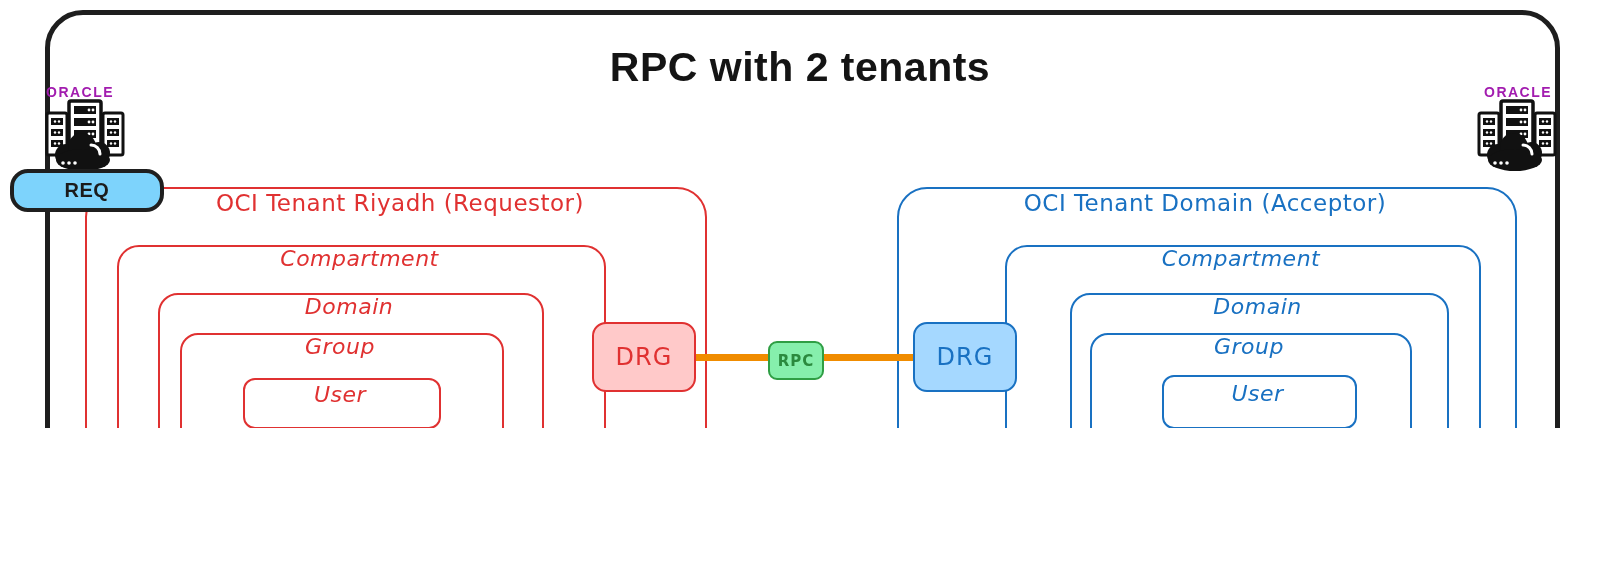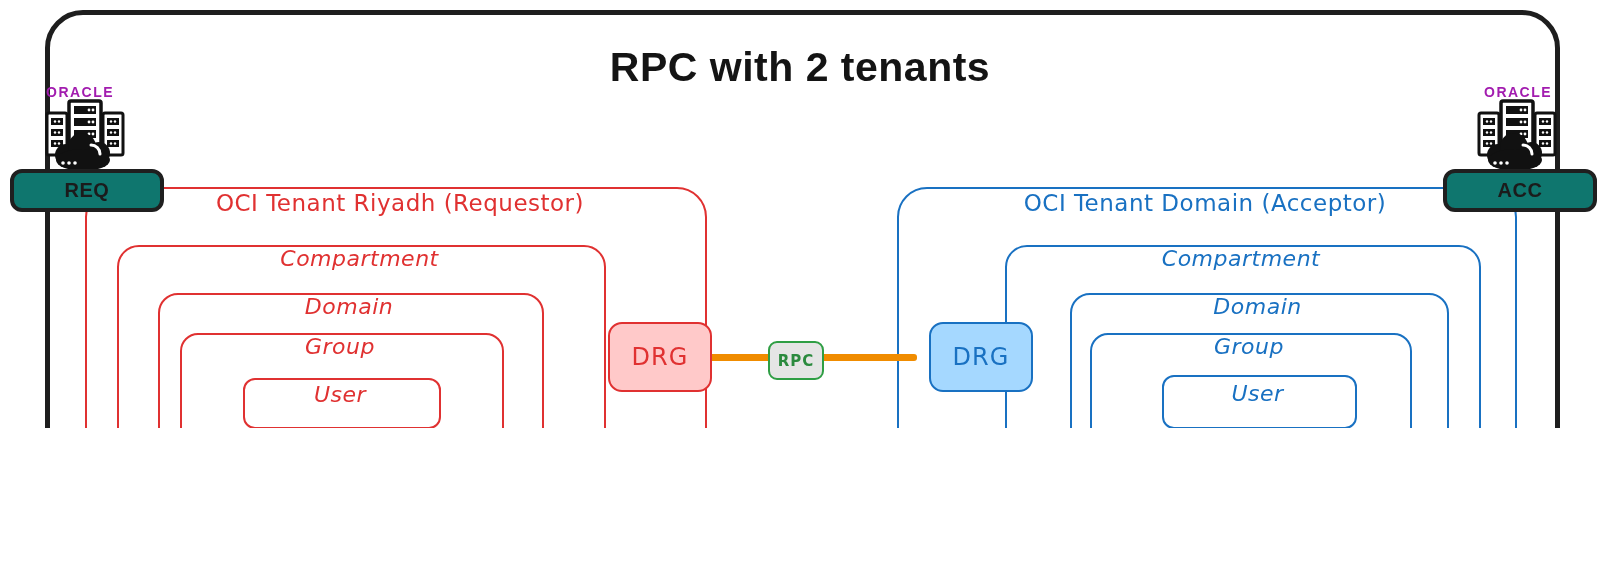--- a/index.html
+++ b/index.html
@@ -46,41 +46,41 @@
   .r-dom-l{left:1070px;top:294px;width:375px;}
   .r-grp{left:1090px;top:333px;width:318px;height:108px;border-radius:18px;}
   .r-grp-l{left:1090px;top:334px;width:318px;}
   .r-usr{left:1162px;top:375px;width:191px;height:50px;border-radius:12px;}
   .r-usr-l{left:1162px;top:381px;width:191px;}
 
   
   .orange-line{position:absolute;left:688px;top:354px;width:229px;height:7px;
                background:#f08c00;border-radius:3px;}
   .rpc{position:absolute;left:768px;top:341px;width:52px;height:35px;
-       background:#e5e5e5;border:2px solid #2f9e44;border-radius:9px;
+       background:#86efac;border:2px solid #2f9e44;border-radius:9px;
        display:flex;align-items:center;justify-content:center;
        font-size:15px;font-weight:700;color:#2b8a3e;letter-spacing:1px;}
 
   
   .drg{position:absolute;width:100px;height:66px;border-radius:14px;
        display:flex;align-items:center;justify-content:center;
-       font-size:24px;letter-spacing:1px;margin-left:16px;}
+       font-size:24px;letter-spacing:1px;}
   .drg-left{left:592px;top:322px;background:#ffc9c9;border:2.5px solid #e03131;color:#e03131;}
   .drg-right{left:913px;top:322px;background:#a5d8ff;border:2.5px solid #1971c2;color:#1971c2;}
 
   
   .oracle{position:absolute;font-family:"Liberation Sans",sans-serif;
           font-size:14px;font-weight:700;letter-spacing:1.5px;color:#a21caf;}
   .oracle-left{left:46px;top:84px;}
   .oracle-right{left:1484px;top:84px;}
   .dc-icon{position:absolute;width:82px;height:74px;}
   .dc-left{left:44px;top:97px;}
   .dc-right{left:1476px;top:97px;}
-  .badge{position:absolute;width:146px;height:35px;background:#0f766e;
-         border:4px solid #1f1f1f;border-radius:12px;
+  .badge{position:absolute;width:146px;height:35px;background:#7dd3fc;
+         border:4px solid #1f1f1f;border-radius:18px;
          display:flex;align-items:center;justify-content:center;
          font-family:"Liberation Sans",sans-serif;font-size:20px;font-weight:800;
          letter-spacing:.5px;color:#1b1b1b;}
   .badge-req{left:10px;top:169px;}
   .badge-acc{left:1443px;top:169px;}
 </style>
 </head>
 <body>
 
 <div class="canvas">
@@ -193,15 +193,14 @@
       <circle cx="49" cy="37" r="1.4" fill="#ffffff"></circle>
     <circle cx="22" cy="58" r="11" fill="#111111"></circle>
     <circle cx="38" cy="50" r="14" fill="#111111"></circle>
     <circle cx="55" cy="56" r="11" fill="#111111"></circle>
     <ellipse cx="39" cy="63" rx="27" ry="11" fill="#111111"></ellipse>
     <path d="M 47 48 a 9 9 0 0 1 9 9" stroke="#ffffff" stroke-width="3" fill="none" stroke-linecap="round"></path>
     <circle cx="19" cy="66" r="1.8" fill="#ffffff"></circle>
       <circle cx="25" cy="66" r="1.8" fill="#ffffff"></circle>
       <circle cx="31" cy="66" r="1.8" fill="#ffffff"></circle>
   </svg>
-  <div class="badge badge-acc">ACC</div>
 
 </div>
 
 </body></html>

